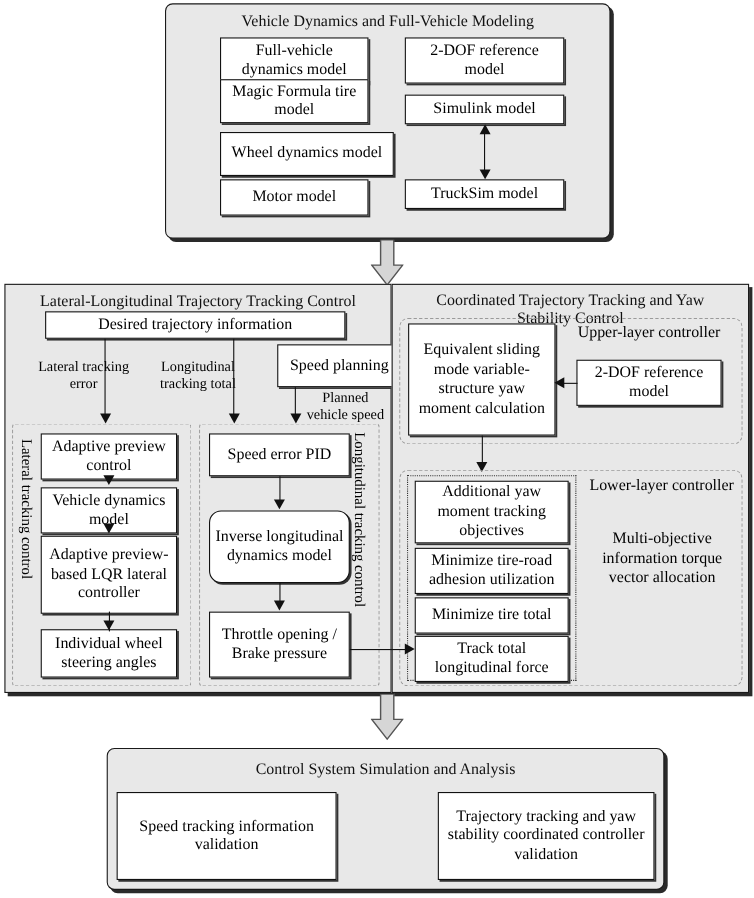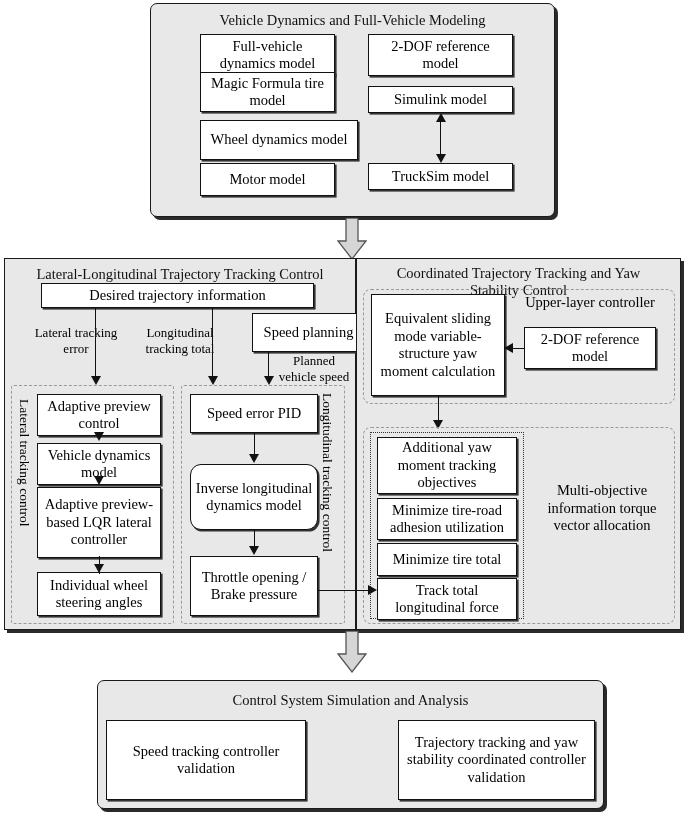--- a/index.html
+++ b/index.html
@@ -208,36 +208,37 @@
 
   <div class="hline" style="left:510px; top:348px; width:15px;"></div>
   <div class="arrow-left" style="left:504px; top:343px;"></div>
 
   <div class="vline" style="left:438px; top:396px; height:28px;"></div>
   <div class="arrow-down" style="left:433px; top:420px;"></div>
 
   <div class="group-dashed" style="left:363px; top:427px; width:312px; height:197px;"></div>
   <div class="group-dotted" style="left:370px; top:432px; width:154px; height:187px;"></div>
 
+  <div class="txt txt-l" style="left:534px; top:433px; width:135px;">Lower-layer controller</div>
   <div class="txt txt-l" style="left:530px; top:482px; width:144px;">Multi-objective information torque vector allocation</div>
 
   <div class="box" style="left:377px; top:437px; width:140px; height:57px;">Additional yaw moment tracking objectives</div>
   <div class="box" style="left:377px; top:498px; width:140px; height:42px;">Minimize tire-road adhesion utilization</div>
   <div class="box" style="left:377px; top:543px; width:140px; height:33px;">Minimize tire total</div>
   <div class="box" style="left:377px; top:578px; width:140px; height:42px;">Track total longitudinal force</div>
 
   <div class="hline" style="left:318px; top:590px; width:54px;"></div>
   <div class="arrow-right" style="left:368px; top:585px;"></div>
 
   <div class="block-arrow" style="left:337px; top:631px;">
     <svg width="30" height="42" viewBox="0 0 30 42">
       <polygon points="9,0 21,0 21,23 29,23 15,41 1,23 9,23" fill="#d6d6d6" stroke="#555" stroke-width="1.3"></polygon>
     </svg>
   </div>
 
   <div class="panel" style="left:97px; top:680px; width:507px; height:129px;">
     <div class="panel-title" style="top:11px;">Control System Simulation and Analysis</div>
   </div>
 
-  <div class="box" style="left:106px; top:720px; width:200px; height:80px;">Speed tracking controller validation</div>
+  <div class="box" style="left:106px; top:720px; width:200px; height:80px;">Speed tracking information validation</div>
   <div class="box" style="left:398px; top:720px; width:197px; height:80px;">Trajectory tracking and yaw stability coordinated controller validation</div>
 
 </div>
 
 </body></html>

